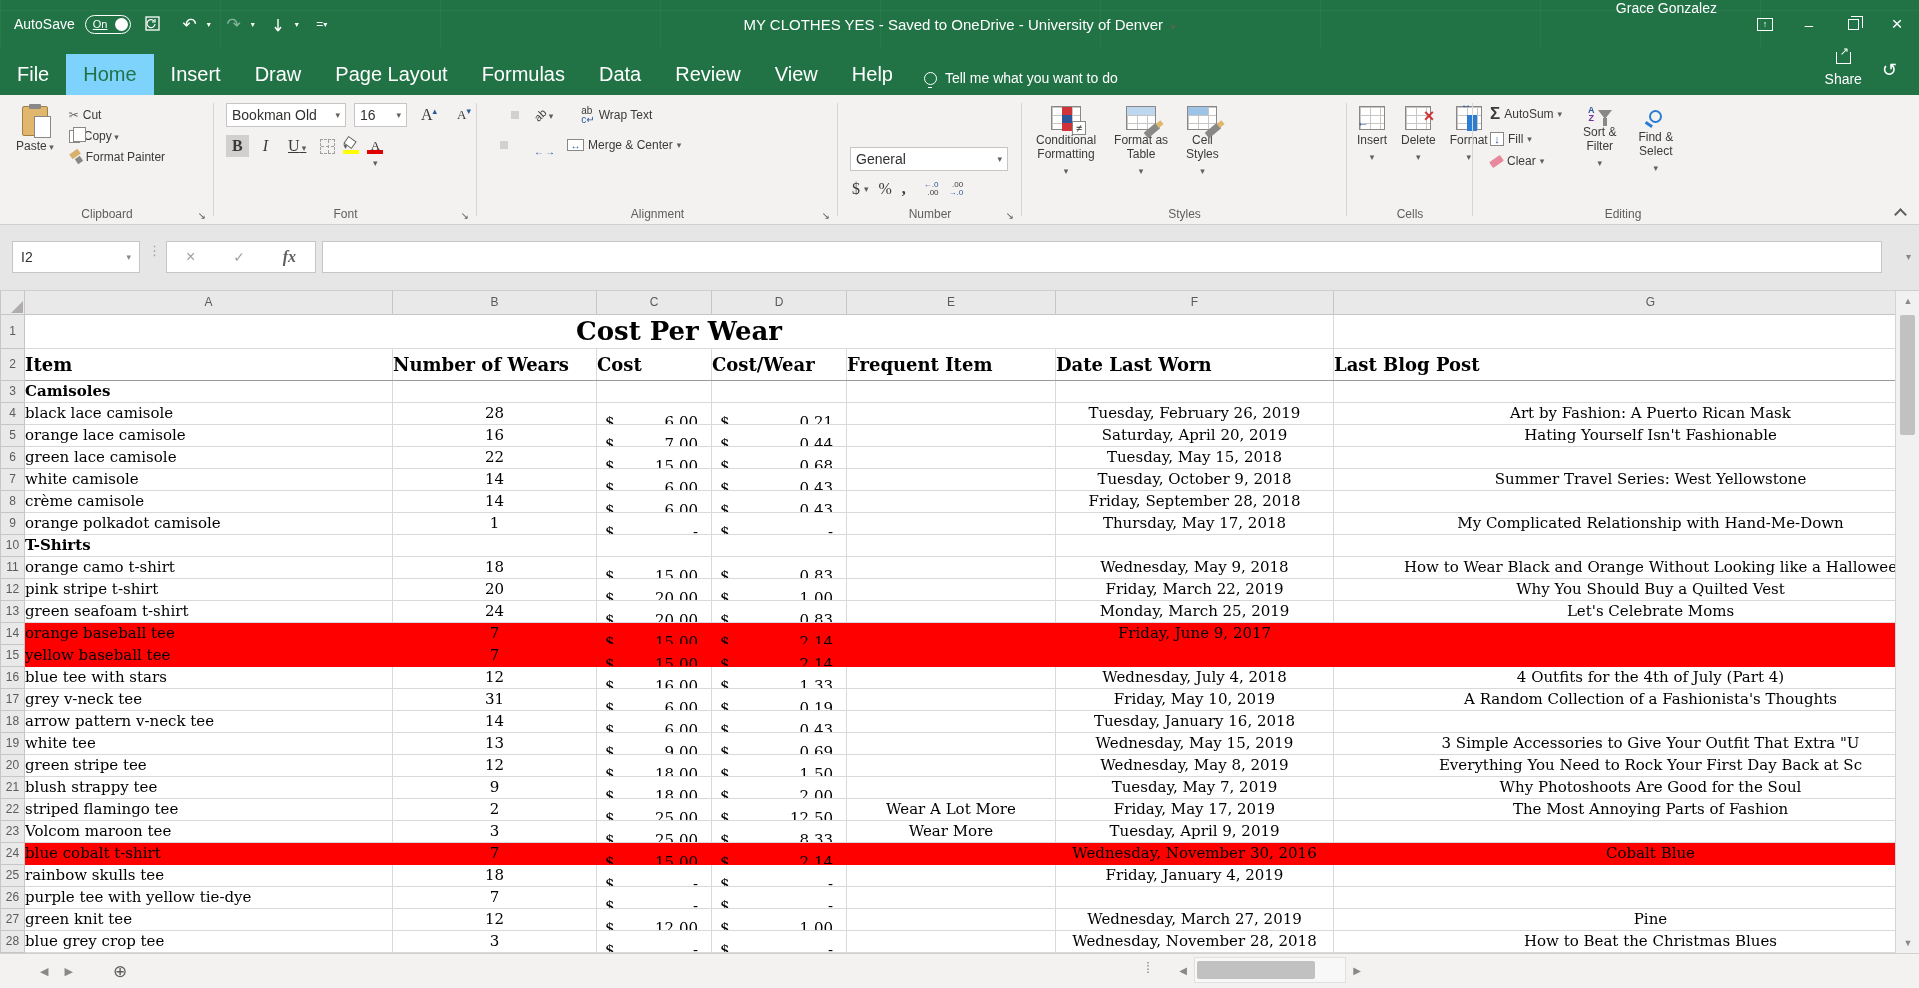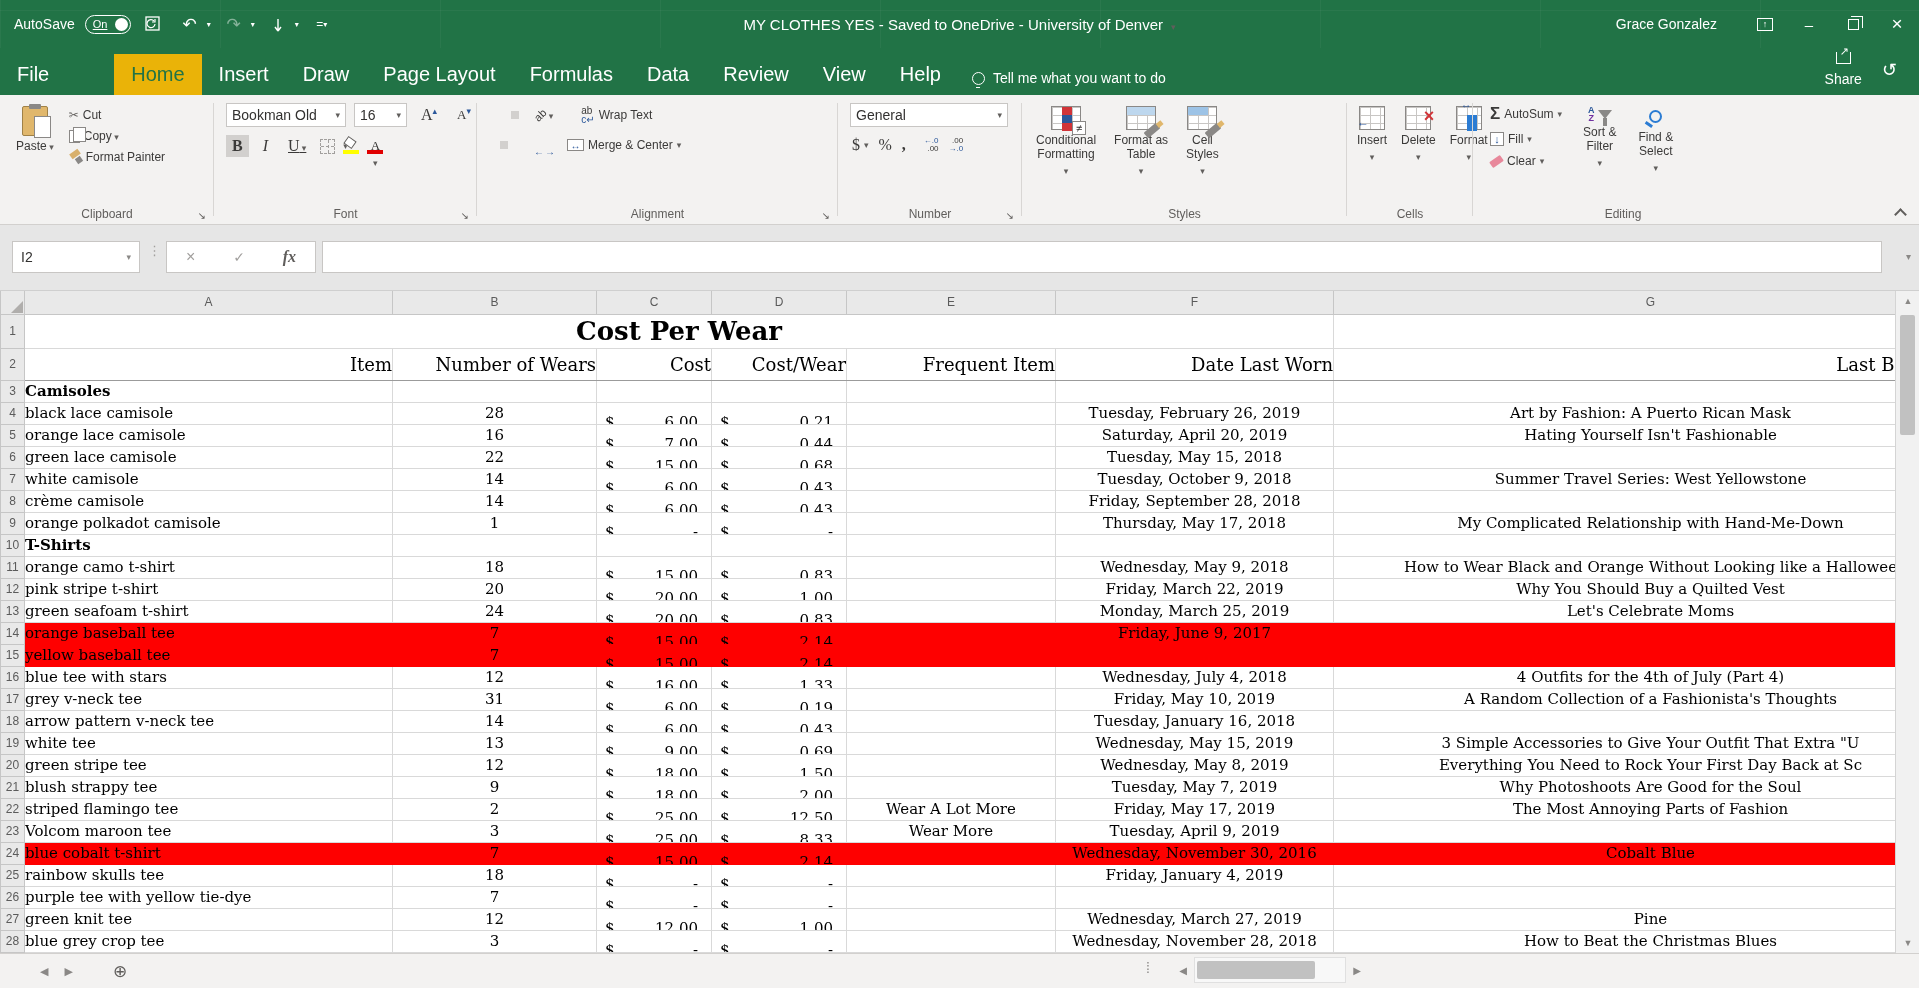--- a/index.html
+++ b/index.html
@@ -19,35 +19,35 @@
     display:flex; align-items:center; cursor:pointer;text-decoration:underline; }
   .toggle .on-lbl { font-size:11px; margin-left:7px; }
   .toggle .knob { position:absolute; right:2px; top:2px; width:13px; height:13px; border-radius:50%; background:#fff; }
   .qat-btn { width:26px; height:26px; display:flex; align-items:center; justify-content:center;
     font-size:17px; color:#fff; cursor:pointer; }
   .qat-btn.dim { opacity:0.45; }
   .qat-caret { font-size:8px; color:#fff; margin-left:-6px; cursor:pointer; }
   .tb-title { position:absolute; left:0; right:0; top:0; height:48px; display:flex; align-items:center;
     justify-content:center; font-size:15px; pointer-events:none; }
   .tb-title .dd::after { content:"▾"; font-size:9px; margin-left:8px; }
-  .tb-right { margin-left:auto; display:flex; align-items:center; height:48px; }
+  .tb-right { margin-left:auto; display:flex; align-items:flex-start; height:48px; }
   .username { font-size:14px; margin-right:26px; }
   .win-btn { width:44px; height:48px; display:flex; align-items:center; justify-content:center;
     font-size:15px; cursor:pointer; }
   .ribbon-disp-icon { width:16px; height:13px; border:1px solid #fff; display:flex; align-items:center;
     justify-content:center; font-size:9px; }
   .restore-glyph { width:11px; height:11px; border:1px solid #fff; position:relative; }
   .restore-glyph::before { content:""; position:absolute; left:2px; top:-4px; width:11px; height:11px;
     border:1px solid #fff; border-left:none; border-bottom:none; }
 
   
   .tabrow { position:absolute; left:0; top:48px; width:1919px; height:47px; background:#217346;
     display:flex; align-items:flex-end; color:#fff; }
   .rtab { padding:9px 17px; font-size:20px; cursor:pointer; white-space:nowrap; }
-  .rtab.active { background:#eab308; color:#217346;margin-left:48px; }
+  .rtab.active { background:#7dd3fc; color:#217346; }
   .tellme { display:flex; align-items:center; gap:8px; padding:9px 14px; font-size:14px; cursor:pointer; }
   .bulb { width:13px; height:13px; border:1.5px solid #fff; border-radius:50%; position:relative; }
   .bulb::after { content:""; position:absolute; left:3px; bottom:-4px; width:4px; height:3px; border-bottom:1.5px solid #fff; }
   .tabrow-right { margin-left:auto; display:flex; align-items:center; gap:20px; padding-right:22px; padding-bottom:8px; }
   .share { display:flex; align-items:center; gap:7px; font-size:14px; cursor:pointer;flex-direction:column; }
   .share-icon { width:15px; height:12px; border:1px solid #fff; border-top:none; position:relative; }
   .share-icon::after { content:"↗"; position:absolute; left:3px; top:-7px; font-size:11px; }
   .hist-icon { font-size:18px; cursor:pointer; }
 
   
@@ -160,21 +160,21 @@
     font-size:12px; font-weight:normal; cursor:pointer; }
   .corner { position:relative; }
   .corner::after { content:""; position:absolute; right:1px; bottom:1px;
     border-left:12px solid transparent; border-bottom:12px solid #b0aeac; }
   td.rn { height:22px; background:#e9e9e9; border:1px solid #c6c6c6; border-top:none; color:#5b5b5b;
     font-size:12px; text-align:center; cursor:pointer; }
   td.cell { border-right:1px solid #d9d9d9; border-bottom:1px solid #d9d9d9;
     font-family:"DejaVu Serif","Liberation Serif",serif; font-size:15px; color:#000; height:22px; cursor:cell; }
   .trow td.cell { height:34px; }
   .trow .gtitle { text-align:center; font-weight:bold; font-size:26px; }
-  .hrow td.cell { height:32px; text-align:right; font-weight:normal; font-size:18px; border-bottom:1px solid #9b9b9b; }
+  .hrow td.cell { height:32px; text-align:left; font-weight:bold; font-size:18px; border-bottom:1px solid #9b9b9b; }
   td.cA { text-align:left; padding-left:5px; }
   td.cA.b { font-weight:bold; }
   td.cB, td.cE, td.cF, td.cG { text-align:center; }
   td.cC, td.cD { position:relative; }
   td.cC .cur, td.cD .cur { position:absolute; left:8px; }
   td.cC .amt, td.cD .amt { position:absolute; right:13px; }
   tr.hl td.cell { background:#fe0000; border-right-color:#fe0000; border-bottom-color:#fe0000; }
 
   
   .vscroll { position:absolute; left:1895px; top:291px; width:24px; height:662px; background:#f1f1f1; border-left:1px solid #d4d4d4; }
@@ -347,21 +347,21 @@
         <span class="merge-icon">↔</span>
         <span>Merge &amp; Center</span>
       </span>
     </div>
     <div class="glabel">Alignment</div>
     <div class="launcher">↘</div>
     <div class="gdivider"></div>
   </div>
 
   <div class="rgroup" style="left:838px; width:184px;">
-    <div style="padding:8px 0 0 12px;">
+    <div style="padding:8px 0 0 12px;margin-top:44px;">
       <div class="combo numfmt-combo" style="width:158px;">
         <span>General</span>
           <span class="car">▾</span>
       </div>
     </div>
     <div style="display:flex; gap:10px; padding:9px 0 0 14px; align-items:center;">
       <span class="sbtn bigsym dd" style="padding:0;">$</span>
       <span class="sbtn bigsym" style="padding:0;">%</span>
       <span class="sbtn bigsym" style="padding:0; font-weight:bold;">,</span>
       <span class="decimal-icon" style="margin-left:8px;"><span class="blue">←.0</span><br><span>.00</span></span>

